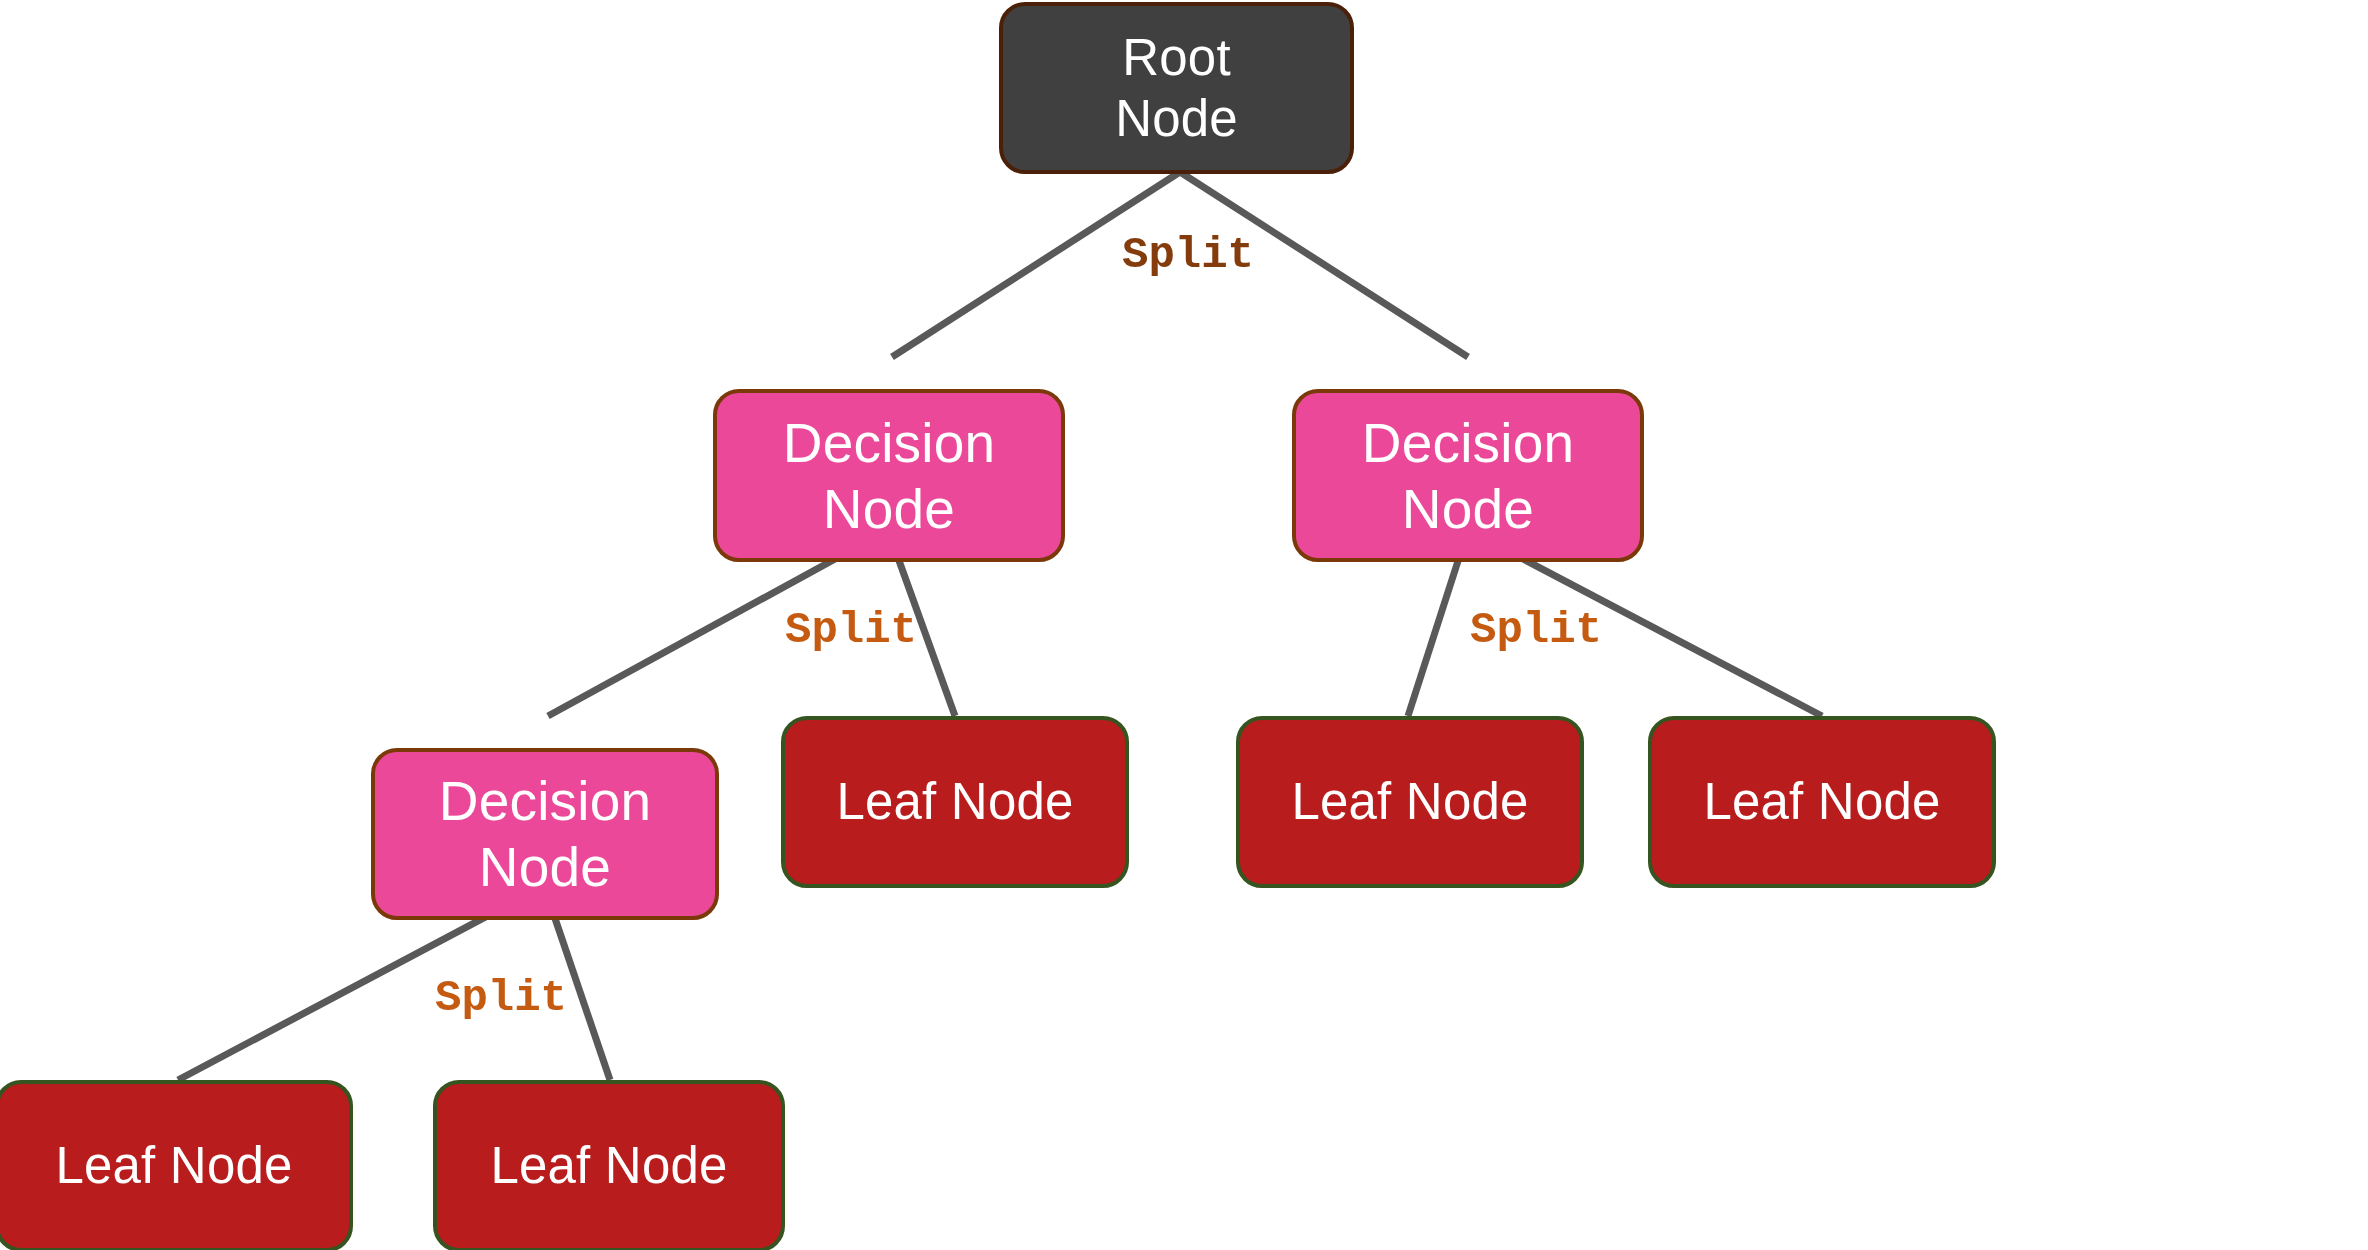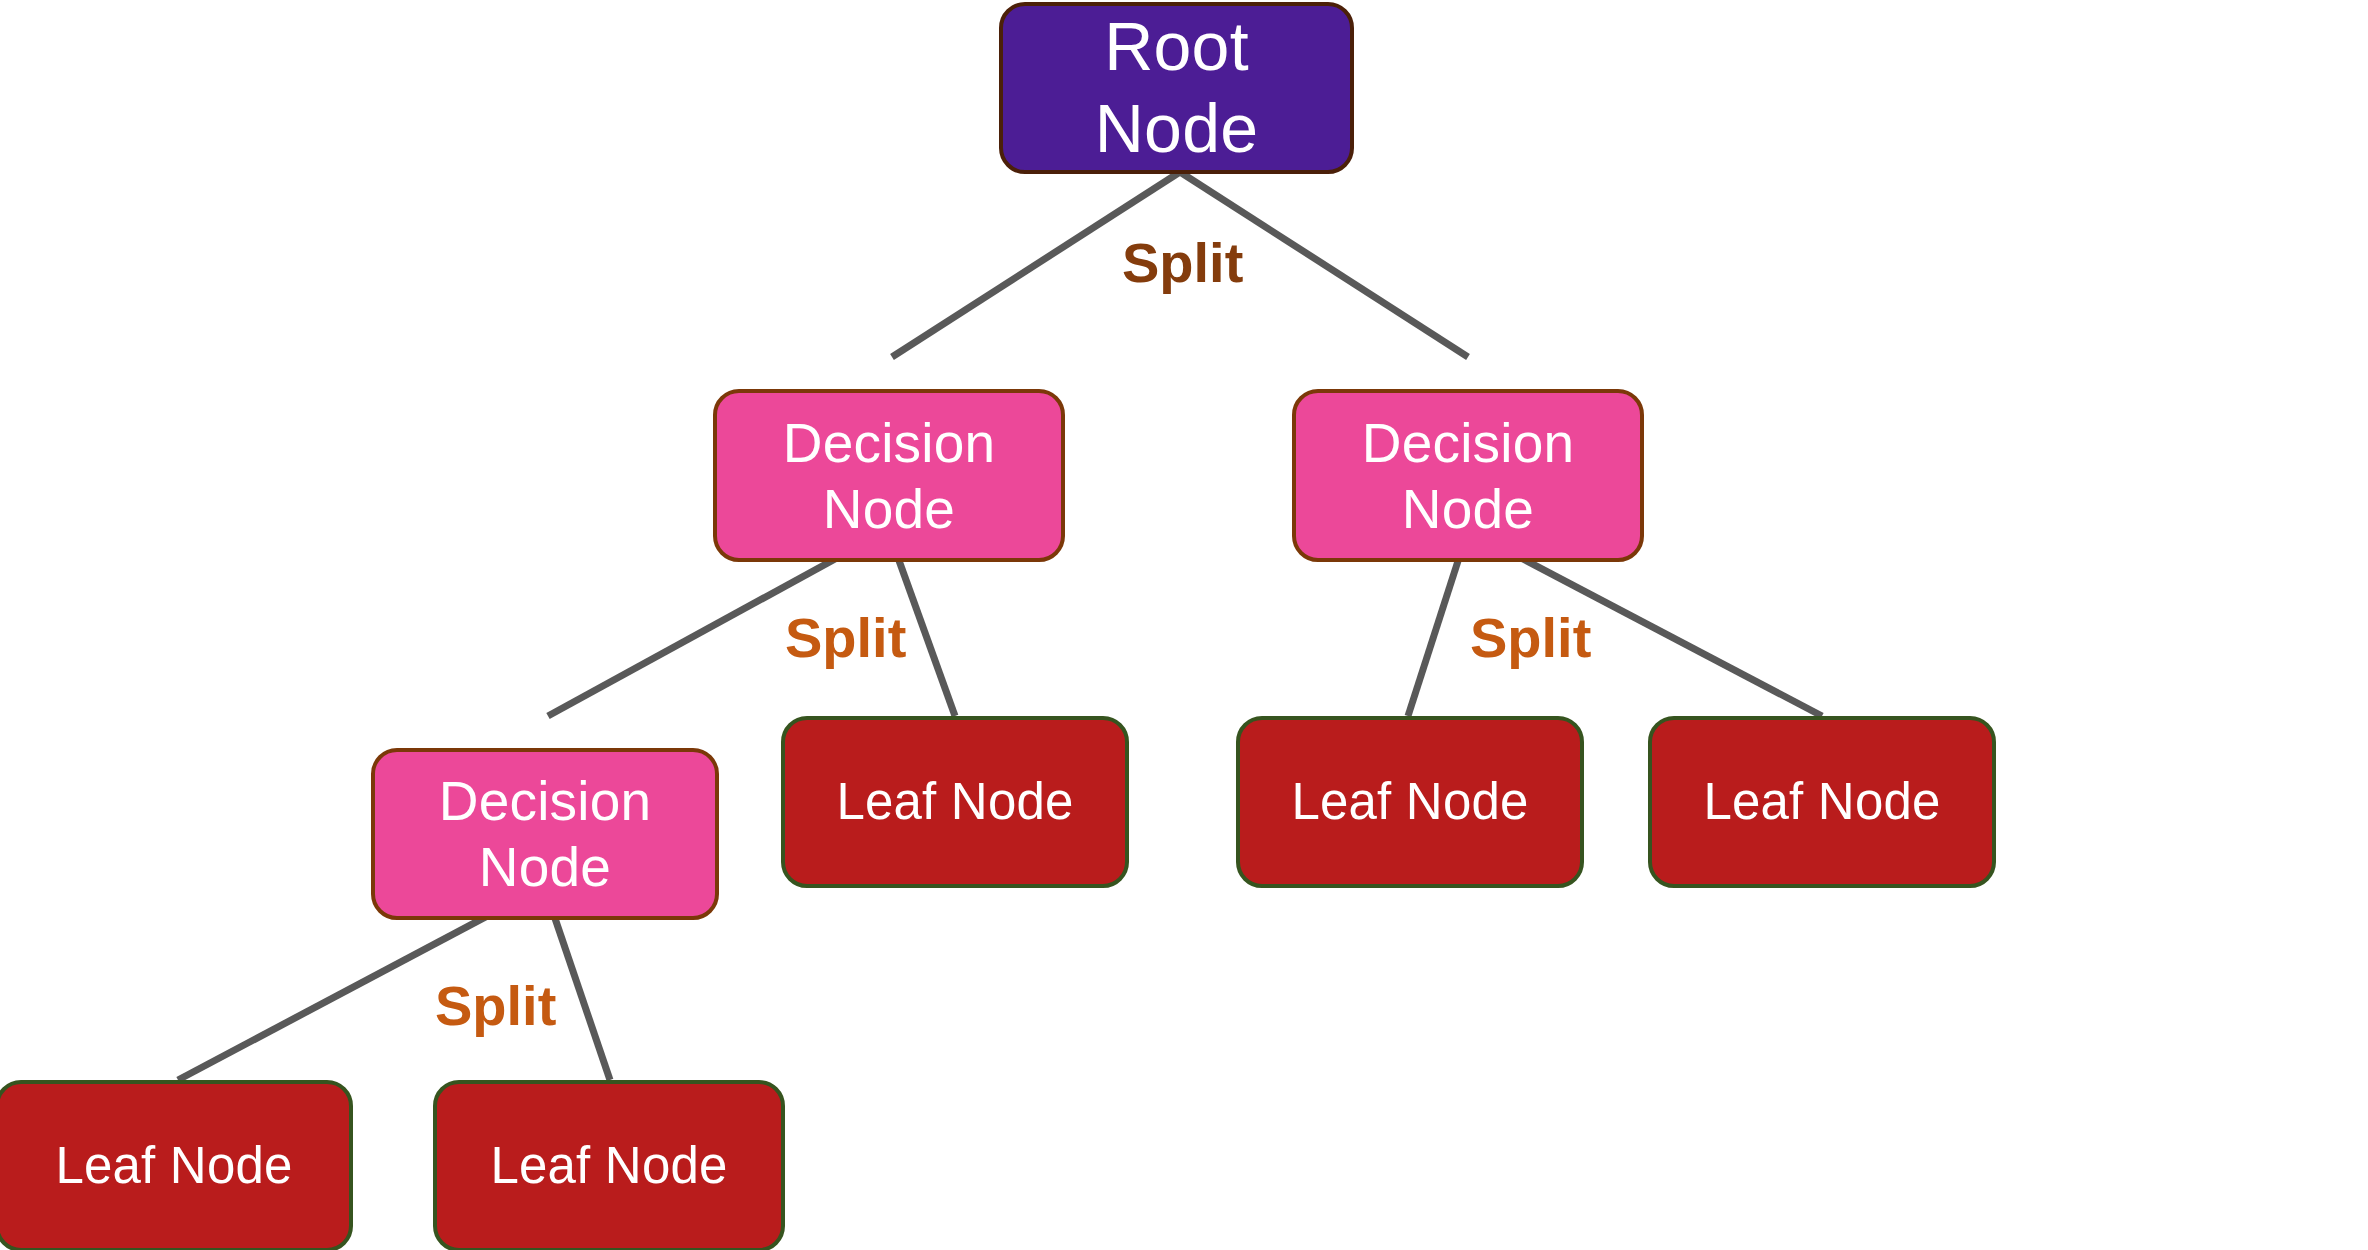--- a/index.html
+++ b/index.html
@@ -38,42 +38,43 @@
     border-radius: 26px;
     border-style: solid;
     border-width: 4px;
     color: #ffffff;
     line-height: 1.20;
     letter-spacing: 0.2px;
     white-space: pre-line;
     user-select: none;
   }
   .node-root {
-    background: #4c1d95;
+    background: #404040;
     border-color: #4B2009;
-    font-size: 68px;
+    font-size: 51px;
   }
   .node-decision {
     background: #ec4899;
     border-color: #7B3808;
     font-size: 55px;
     margin-top: 32px;
   }
   .node-leaf {
     background: #b91c1c;
     border-color: #36541F;
     font-size: 51px;
   }
   .split-label {
     position: absolute;
     z-index: 3;
     font-weight: bold;
-    font-size: 56px;
+    font-size: 44px;
     white-space: nowrap;
     user-select: none;
+    font-family: Liberation Mono, monospace;
   }
   .split-dark { color: #843C0C; }
   .split-orange { color: #C55A11; }
 </style>
 </head>
 <body>
 
 <div id="canvas">
 
   <svg id="edge-layer" viewBox="0 0 2368 1250" width="2368" height="1250" xmlns="http://www.w3.org/2000/svg">

